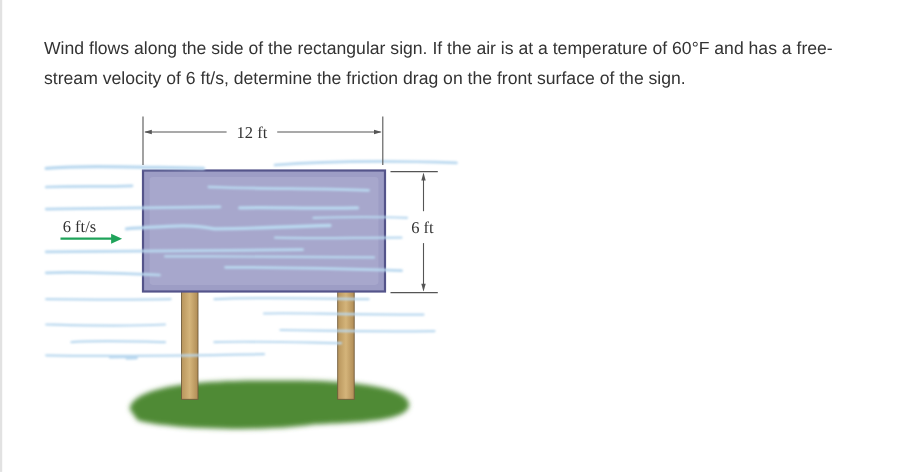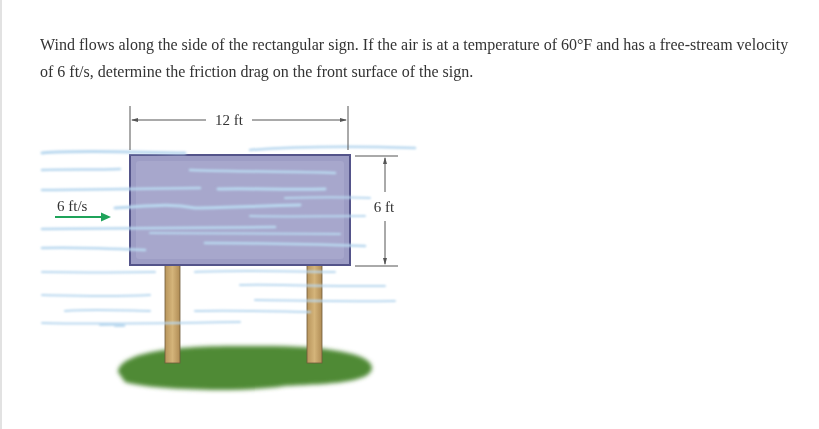--- a/index.html
+++ b/index.html
@@ -3,21 +3,21 @@
 <meta charset="utf-8">
 <style>
   html, body { margin: 0; padding: 0; background: #ffffff; }
   body { width: 819px; height: 429px; position: relative; overflow: hidden; }
   .frame {
     position: absolute; left: 0; top: 0; width: 819px; height: 429px;
     border-left: 2px solid #e2e2e2; box-sizing: border-box;
   }
   .question {
     position: absolute; left: 40px; top: 31px; width: 760px;
-    font-family: Liberation Serif, serif; font-size: 16px;
+    font-family: Liberation Sans, sans-serif; font-size: 16px;
     line-height: 27px; color: #333333; margin: 0;
   }
   .figure { position: absolute; left: 0; top: 0; width: 819px; height: 429px; }
   .figure svg { position: absolute; left: 0; top: 0; }
   .label-serif {
     font-family: "Liberation Serif", "DejaVu Serif", serif;
   }
 </style>
 </head>
 <body>

